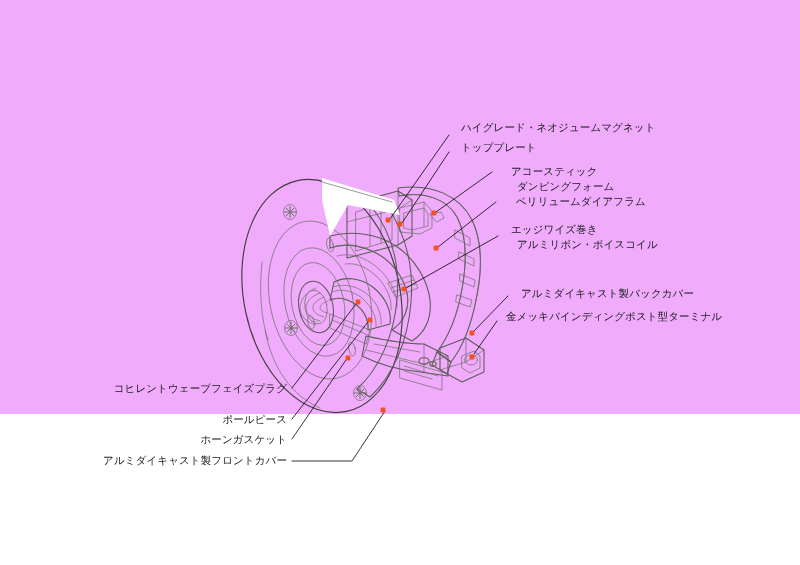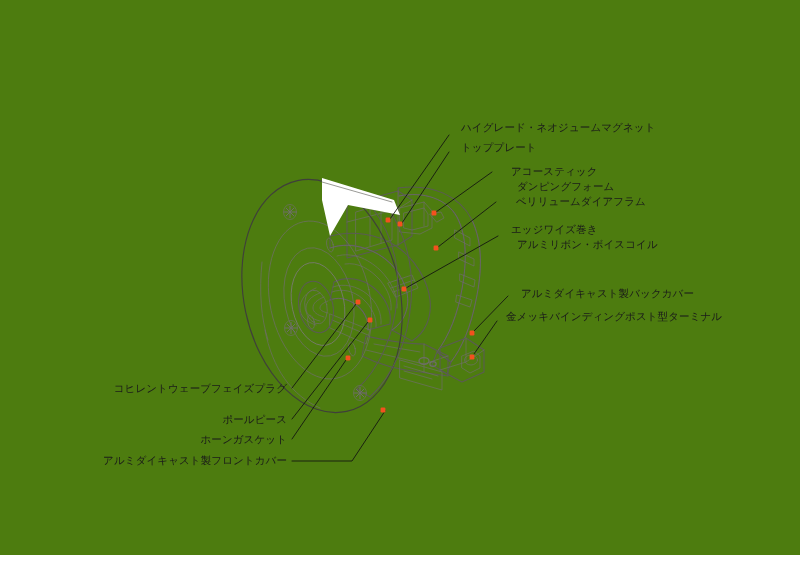--- a/index.html
+++ b/index.html
@@ -13,22 +13,22 @@
     height: 565px;
     position: relative;
     overflow: hidden;
     font-family: "DejaVu Sans", "Liberation Sans", sans-serif;
   }
   #stage {
     position: absolute;
     left: 0;
     top: 0;
     width: 800px;
-    height: 555px;
-    background: #4d7c0f;
+    height: 414px;
+    background: #f0abfc;
   }
   #diagram {
     position: absolute;
     left: 0;
     top: 0;
     width: 800px;
     height: 565px;
     display: block;
   }
   .callout-text {

